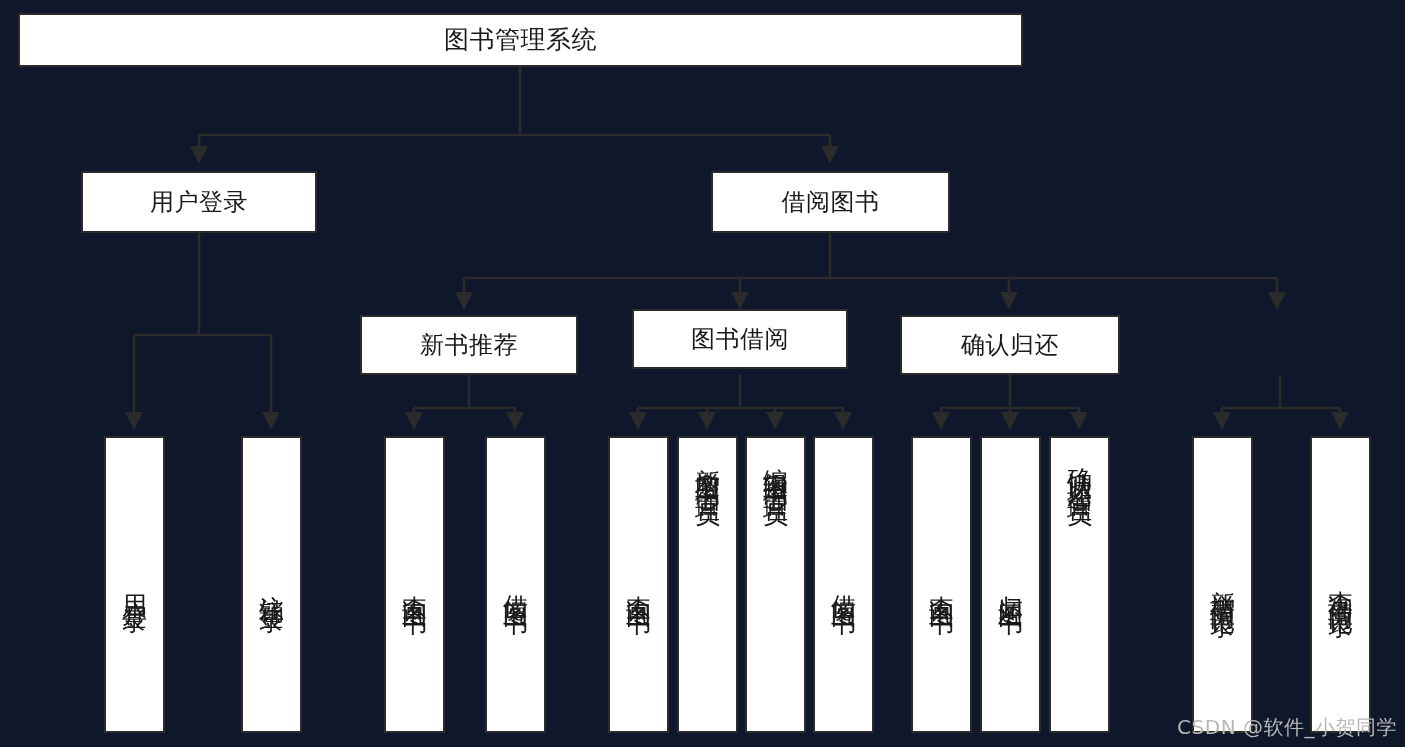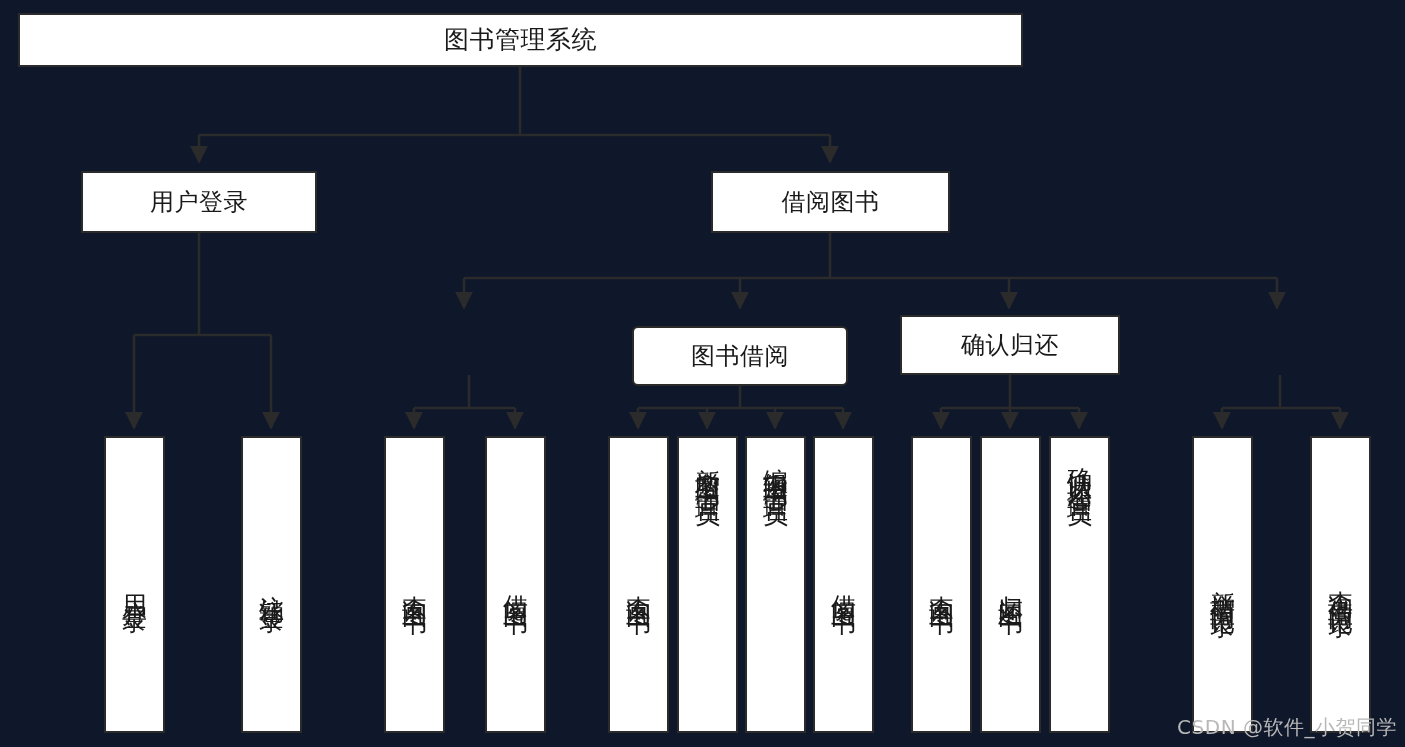--- a/index.html
+++ b/index.html
@@ -137,22 +137,25 @@
   </div>
 
   <div class="node horiz" style="left:81px; top:171px; width:236px; height:62px;">
     <span class="label">用户登录</span>
   </div>
 
   <div class="node horiz" style="left:711px; top:171px; width:239px; height:62px;">
     <span class="label">借阅图书</span>
   </div>
 
-
-  <div class="node horiz" style="left:632px; top:326px; width:216px; height:60px;border-radius:6px;">
+  <div class="node horiz" style="left:360px; top:315px; width:218px; height:60px;">
+    <span class="label">新书推荐</span>
+  </div>
+
+  <div class="node horiz" style="left:632px; top:309px; width:216px; height:60px;">
     <span class="label">图书借阅</span>
   </div>
 
   <div class="node horiz" style="left:900px; top:315px; width:220px; height:60px;">
     <span class="label">确认归还</span>
   </div>
 
 
   <div class="node vert mid" style="left:104px; top:436px; width:61px; height:297px;">
     <span class="label">用户登录</span>

